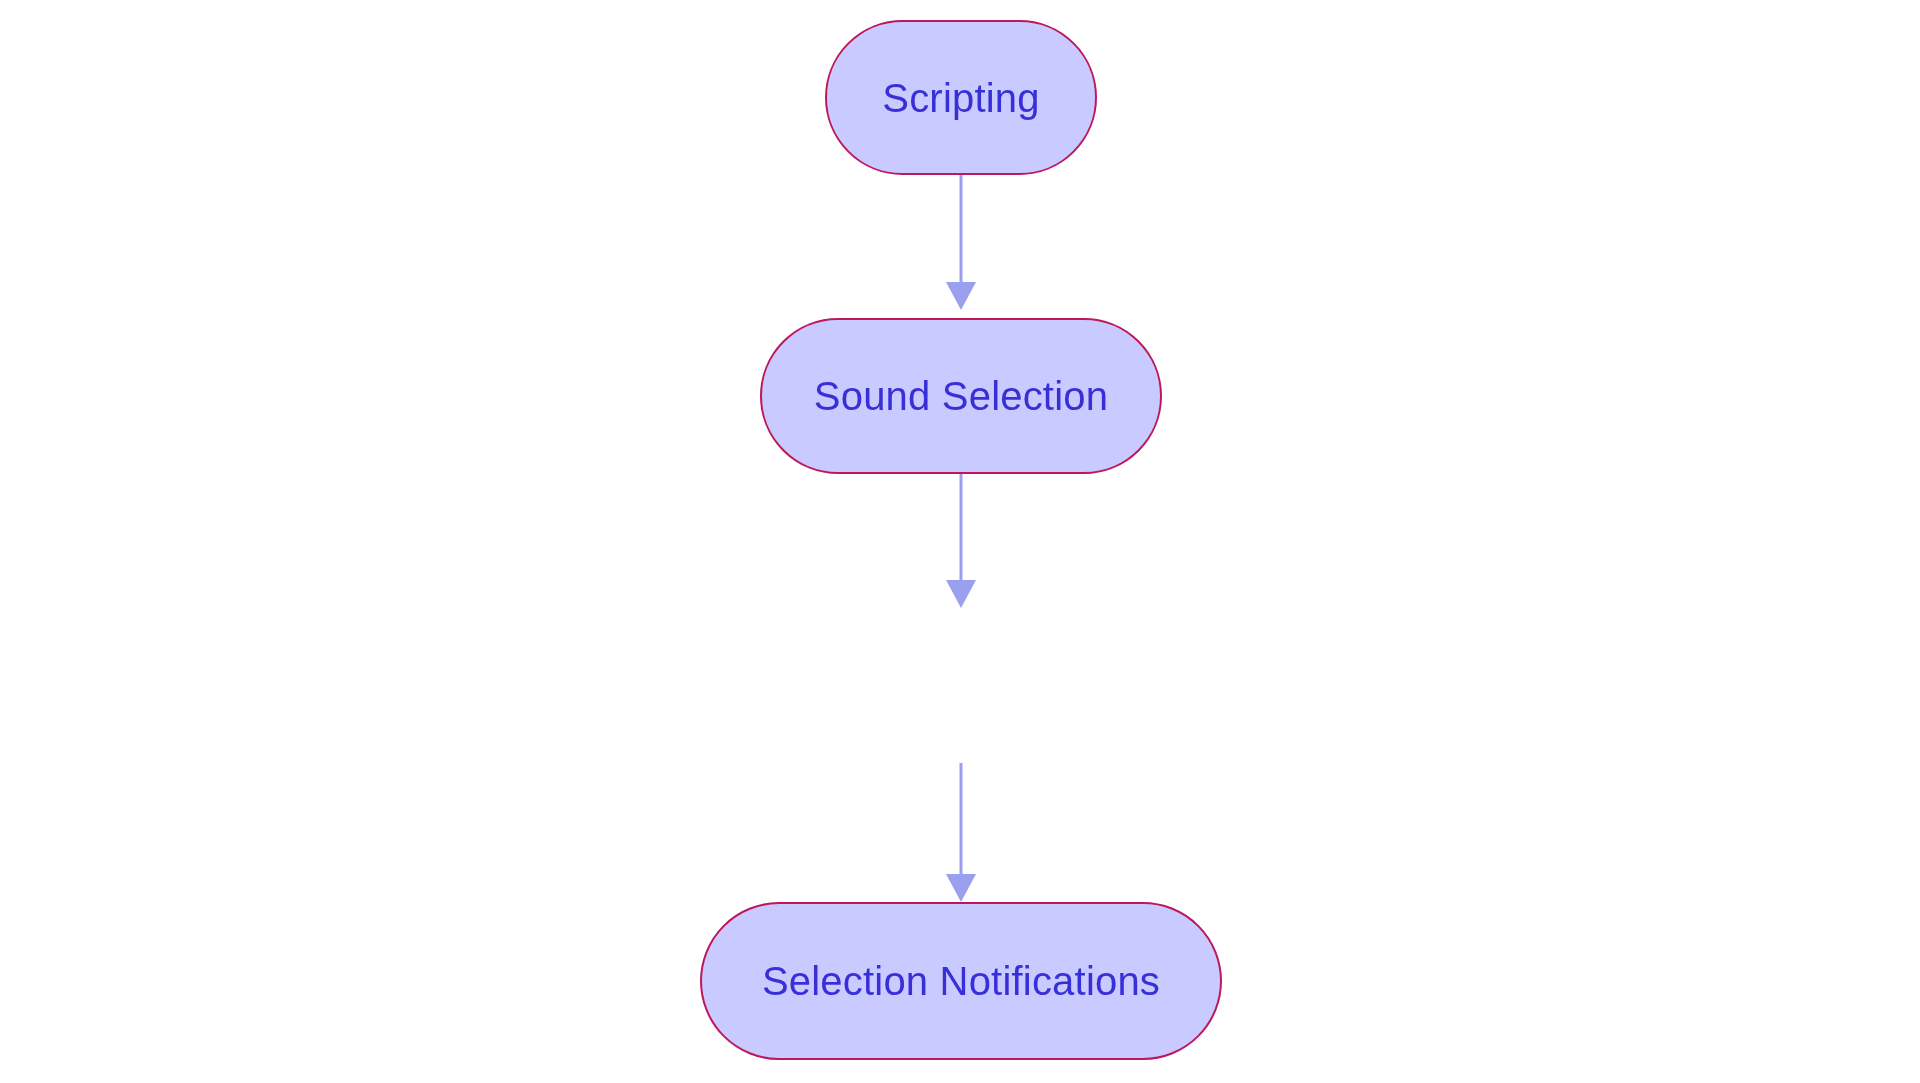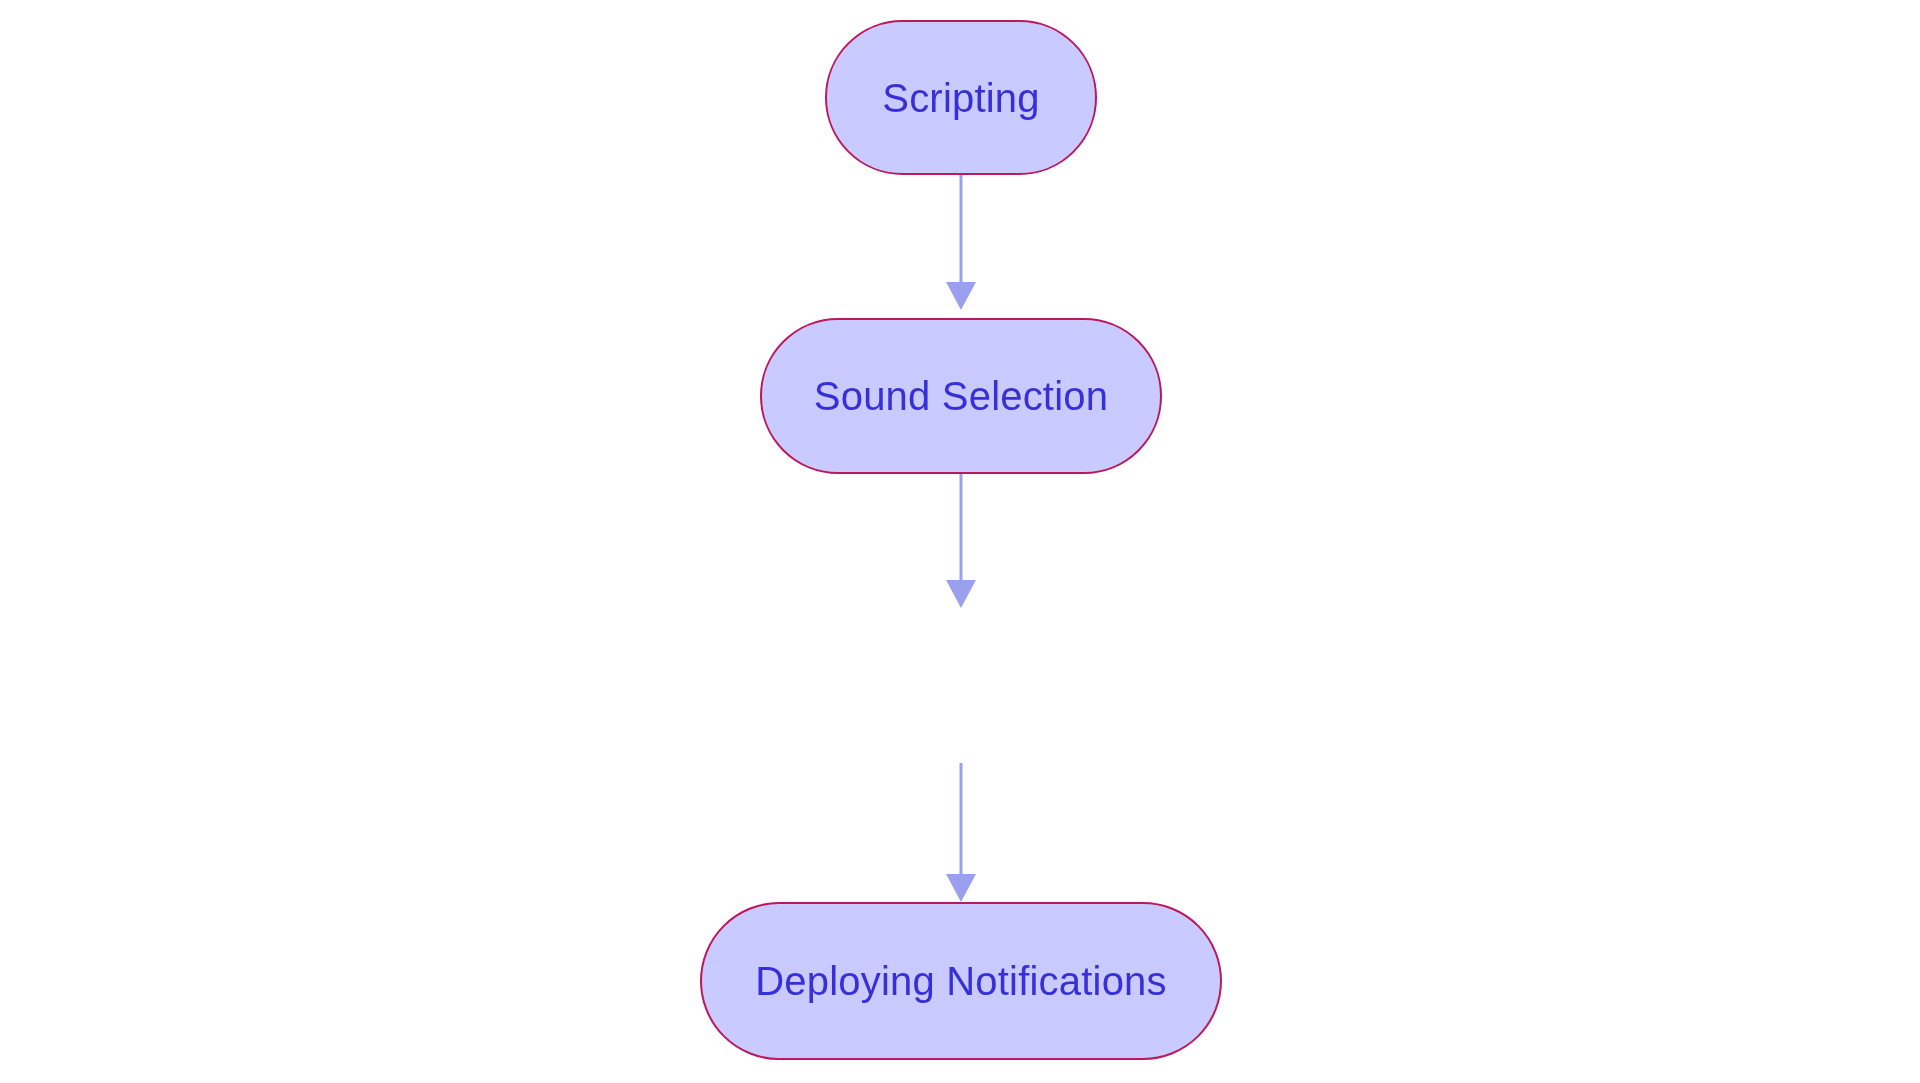--- a/index.html
+++ b/index.html
@@ -108,16 +108,16 @@
     <div class="connector-head"></div>
   </div>
 
 
   <div class="connector" id="connector-3">
     <div class="connector-stem"></div>
     <div class="connector-head"></div>
   </div>
 
   <div class="node" id="node-deploying">
-    <span class="node-label">Deploying Notifications</span>
+    <span class="node-label">Selection Notifications</span>
   </div>
 
 </div>
 
 </body></html>

